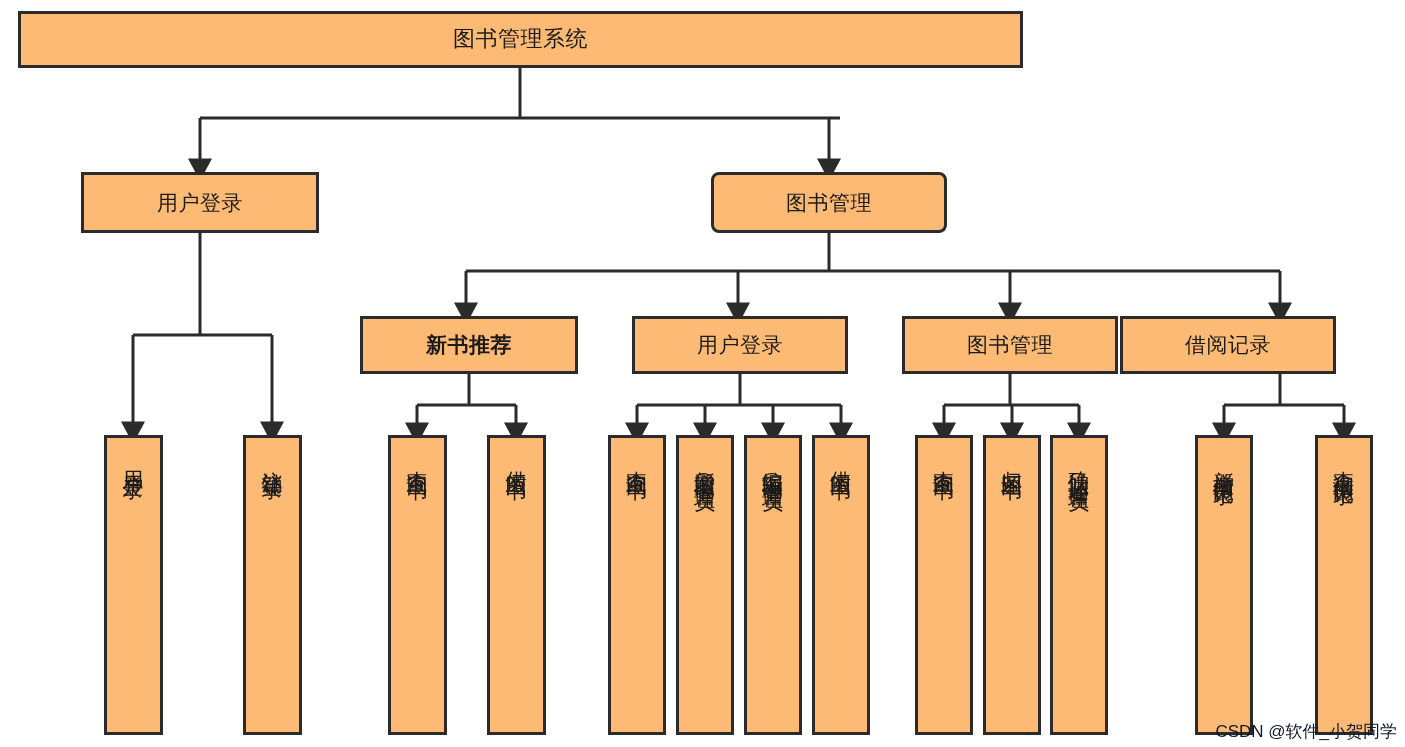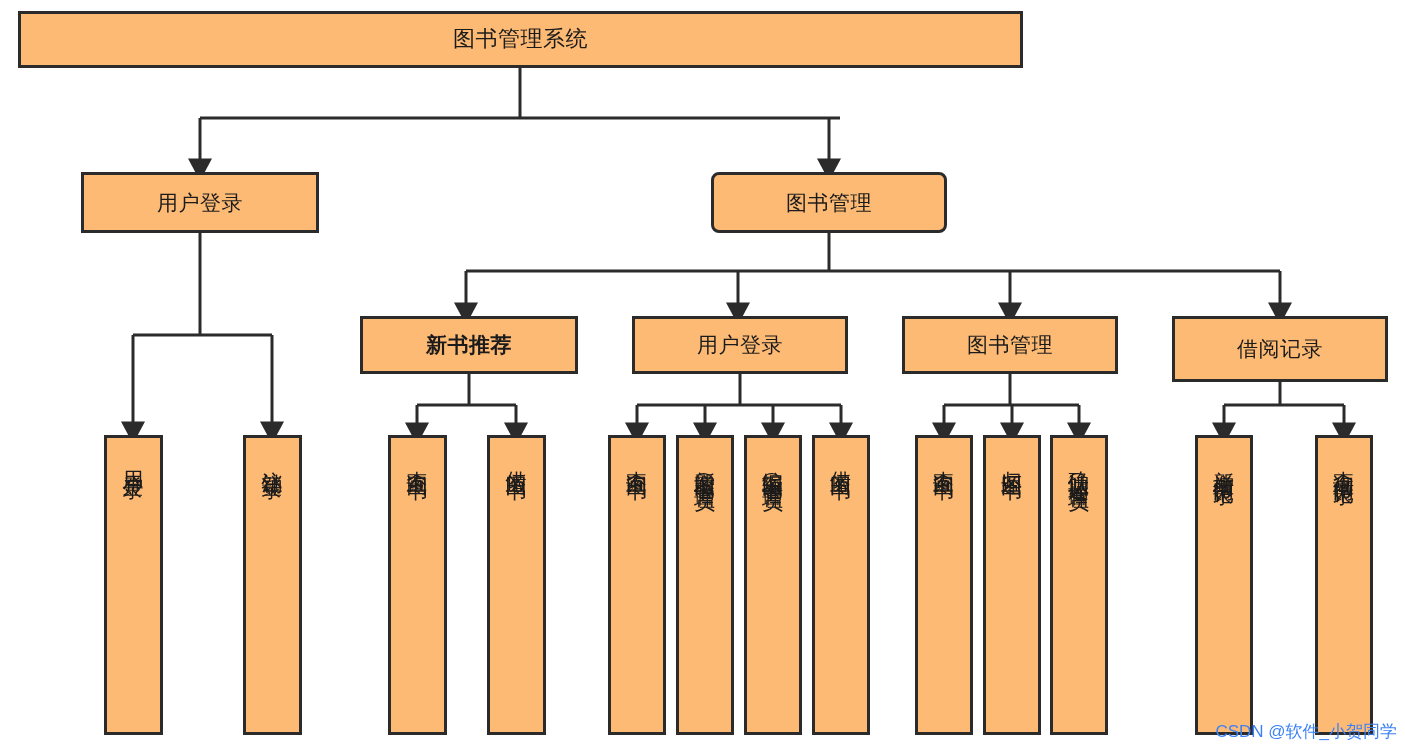--- a/index.html
+++ b/index.html
@@ -42,21 +42,21 @@
     font-size:21px;
     letter-spacing:3px;
     line-height:1;
     white-space:nowrap;
   }
   #watermark{
     position:absolute;
     right:8px;
     bottom:4px;
     font-size:17px;
-    color:#3b82f6;
+    color:#0f172a;
     white-space:nowrap;
     font-family:"Liberation Sans","DejaVu Sans",sans-serif;
     pointer-events:none;
   }
 </style>
 </head>
 <body>
 
 <div id="diagram-root">
 
@@ -123,21 +123,21 @@
 
   <div class="node horiz" style="left:360px;top:316px;width:218px;height:58px;font-weight:bold;">
     <span class="label">新书推荐</span>
   </div>
   <div class="node horiz" style="left:632px;top:316px;width:216px;height:58px;">
     <span class="label">用户登录</span>
   </div>
   <div class="node horiz" style="left:902px;top:316px;width:216px;height:58px;">
     <span class="label">图书管理</span>
   </div>
-  <div class="node horiz" style="left:1172px;top:316px;width:216px;height:66px;">
+  <div class="node horiz" style="left:1120px;top:316px;width:216px;height:58px;">
     <span class="label">借阅记录</span>
   </div>
 
   <div class="node vert" style="left:104px;top:435px;width:59px;height:300px;">
     <span class="label">用户登录</span>
   </div>
   <div class="node vert" style="left:243px;top:435px;width:59px;height:300px;">
     <span class="label">注销登录</span>
   </div>
   <div class="node vert" style="left:388px;top:435px;width:59px;height:300px;">

